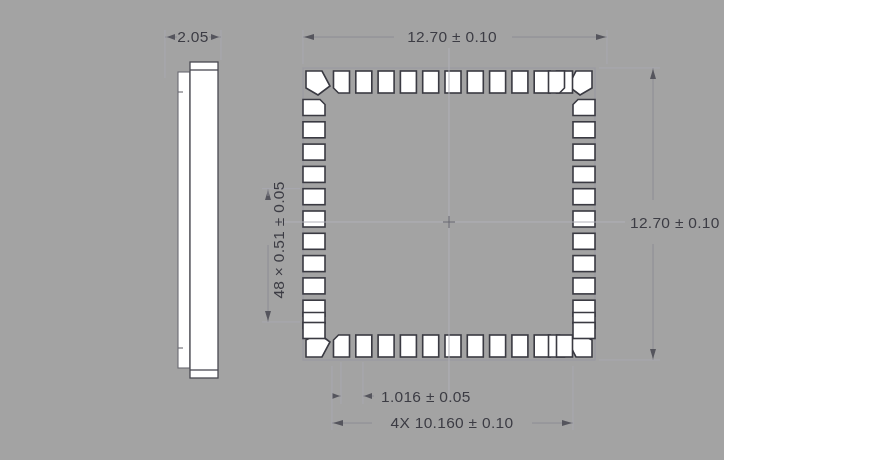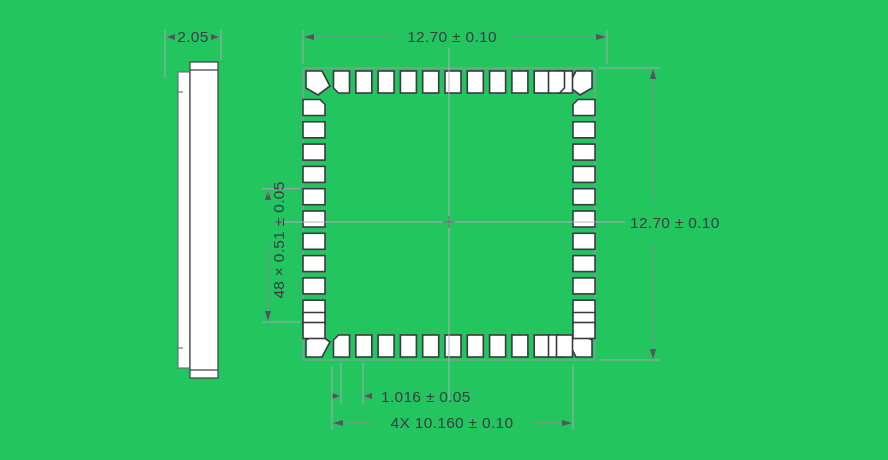--- a/index.html
+++ b/index.html
@@ -8,23 +8,23 @@
     background: #ffffff;
   }
   body {
     width: 888px;
     height: 460px;
     font-family: "Liberation Sans", sans-serif;
     overflow: hidden;
   }
   #drawing-root {
     position: relative;
-    width: 888px;
+    width: 724px;
     height: 460px;
-    background: #22c55e;
+    background: #a3a3a3;
   }
   svg#package-drawing {
     display: block;
     width: 888px;
     height: 460px;
   }
   .pad {
     fill: #ffffff;
     stroke: #3a3a42;
     stroke-width: 1.6;

